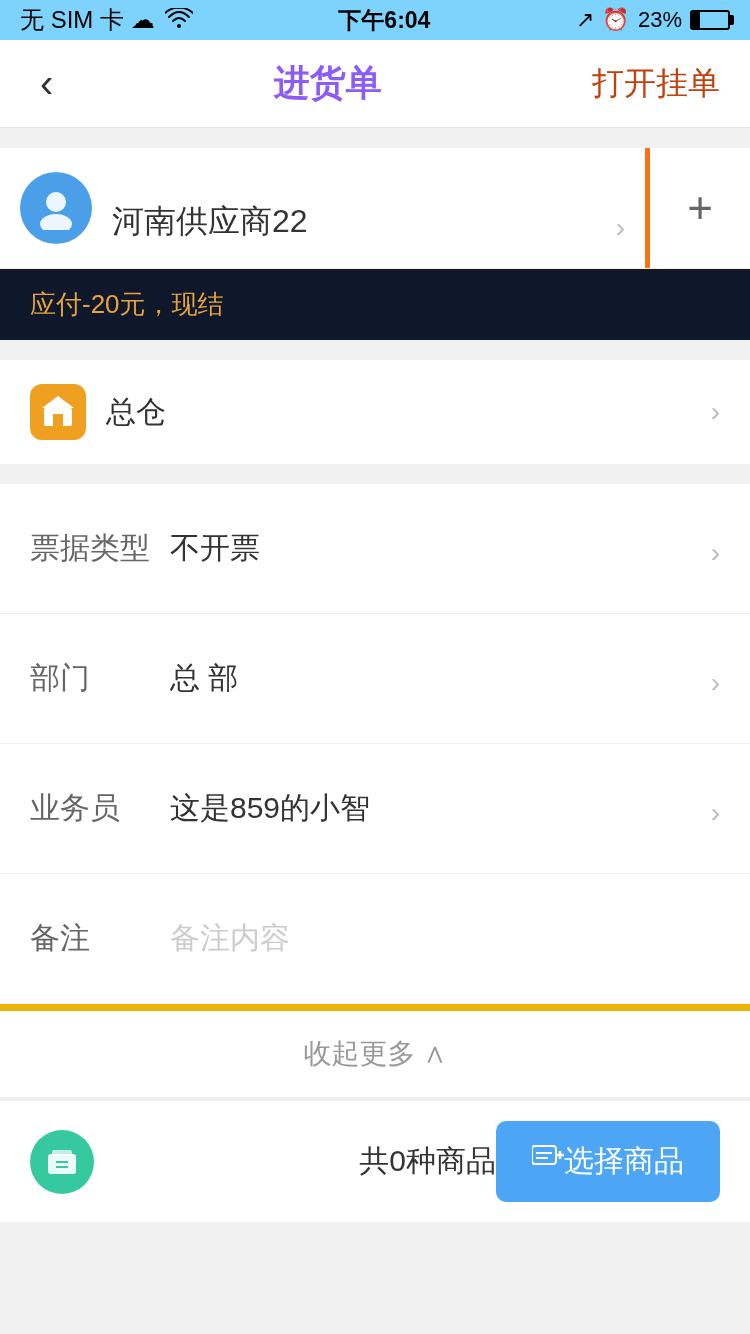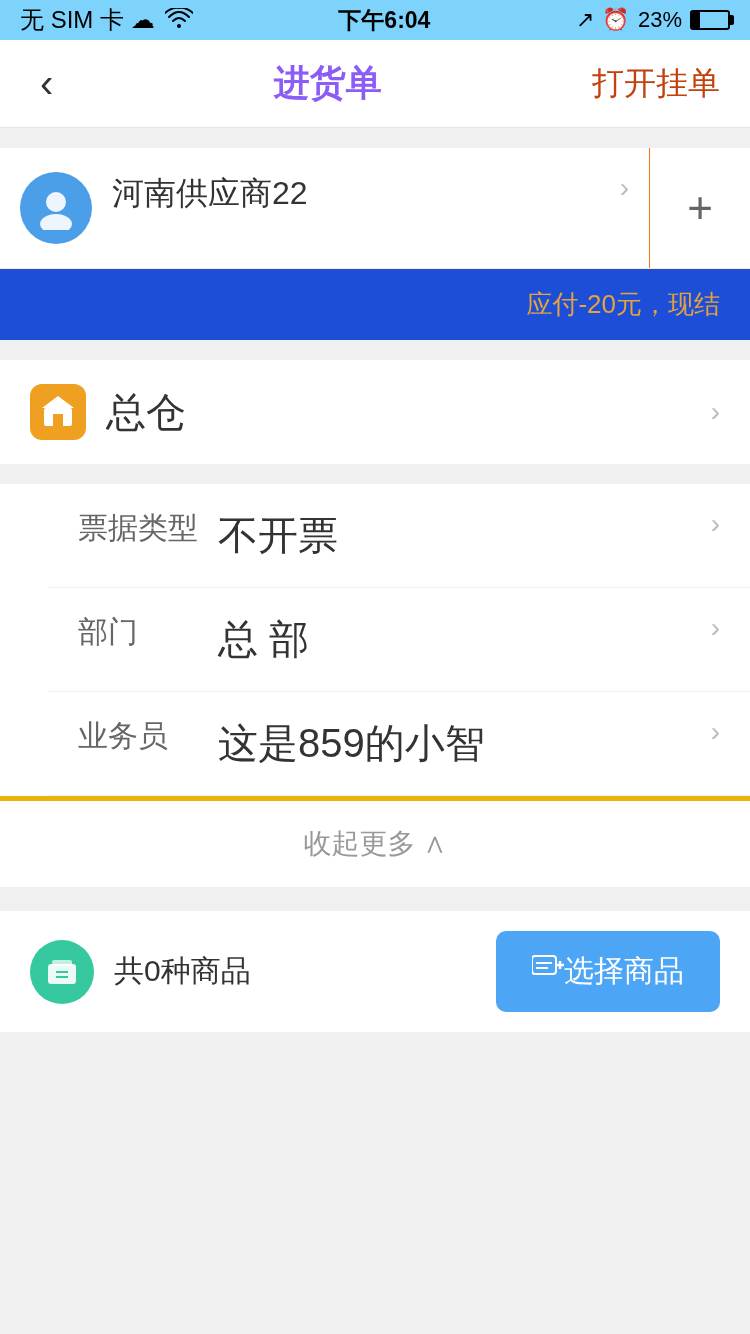--- a/index.html
+++ b/index.html
@@ -87,23 +87,23 @@
     
     .supplier-section {
       background: #fff;
       margin-top: 20px;
       display: flex;
       align-items: stretch;
     }
     .supplier-main {
       flex: 1;
       display: flex;
-      align-items: flex-start;
+      align-items: flex-end;
       padding: 24px 20px;
-      border-right: 1px solid #f97316;
+      border-right: 5px solid #f97316;
     }
     .supplier-avatar {
       width: 72px;
       height: 72px;
       border-radius: 50%;
       background: #4a9fe8;
       display: flex;
       align-items: center;
       justify-content: center;
       margin-right: 20px;
@@ -125,46 +125,44 @@
       display: flex;
       align-items: center;
       justify-content: center;
       font-size: 44px;
       color: #666;
       cursor: pointer;
     }
 
     
     .notice-bar {
-      background: #1d4ed8;
+      background: #0f172a;
       padding: 18px 30px;
       font-size: 26px;
       color: #e6a23c;
       border-top: 1px solid #fde9c3;
-      text-align: right;
     }
 
     
     .divider {
       height: 20px;
       background: #f0f0f0;
     }
 
     
     .form-section {
       background: #fff;
     }
     .form-row {
       display: flex;
-      align-items: flex-start;
-      padding: 24px 30px;
+      align-items: flex-end;
+      padding: 44px 30px;
       border-bottom: 1px solid #f0f0f0;
       min-height: 90px;
       cursor: pointer;
-      margin-left: 48px;
     }
     .form-row:last-child {
       border-bottom: none;
     }
     .form-row-icon {
       width: 56px;
       height: 56px;
       border-radius: 12px;
       background: #f0a020;
       display: flex;
@@ -174,21 +172,21 @@
       flex-shrink: 0;
     }
     .form-row-icon svg { width: 36px; height: 36px; }
     .form-row-label {
       font-size: 30px;
       color: #666;
       min-width: 120px;
       flex-shrink: 0;
     }
     .form-row-value {
-      font-size: 40px;
+      font-size: 30px;
       color: #333;
       flex: 1;
       margin-left: 20px;
     }
     .form-row-placeholder {
       font-size: 30px;
       color: #ccc;
       flex: 1;
       margin-left: 20px;
     }
@@ -203,31 +201,32 @@
     }
 
     
     .collapse-toggle {
       background: #fff;
       text-align: center;
       padding: 24px;
       font-size: 28px;
       color: #999;
       cursor: pointer;
-      border-top: 5px solid #eab308;
+      border-top: 7px solid #eab308;
     }
 
     
     .bottom-bar {
-      margin-top: 24px;
+      margin-top: 4px;
       background: #fff;
       display: flex;
       align-items: center;
       padding: 20px 30px;
       min-height: 100px;
+      text-align: right;
     }
     .product-icon {
       width: 64px;
       height: 64px;
       border-radius: 50%;
       background: #36c9a0;
       display: flex;
       align-items: center;
       justify-content: center;
       margin-right: 20px;
@@ -340,20 +339,24 @@
       <span class="form-row-value">总 部</span>
       <span class="chevron-right">›</span>
     </div>
 
     <div class="form-row">
       <span class="form-row-label">业务员</span>
       <span class="form-row-value">这是859的小智</span>
       <span class="chevron-right">›</span>
     </div>
 
+    <div class="form-row">
+      <span class="form-row-label">备注</span>
+      <span class="form-row-placeholder">备注内容</span>
+    </div>
 
     <div class="collapse-toggle">收起更多 ∧</div>
   </div>
 
   <div class="bottom-bar">
     <div class="product-icon">
       <svg viewBox="0 0 36 36" width="36" height="36" fill="white">
         <rect x="4" y="10" width="28" height="20" rx="3" fill="white" opacity="0.9"></rect>
         <rect x="8" y="6" width="20" height="6" rx="2" fill="white" opacity="0.7"></rect>
         <line x1="12" y1="18" x2="24" y2="18" stroke="#36c9a0" stroke-width="2"></line>

